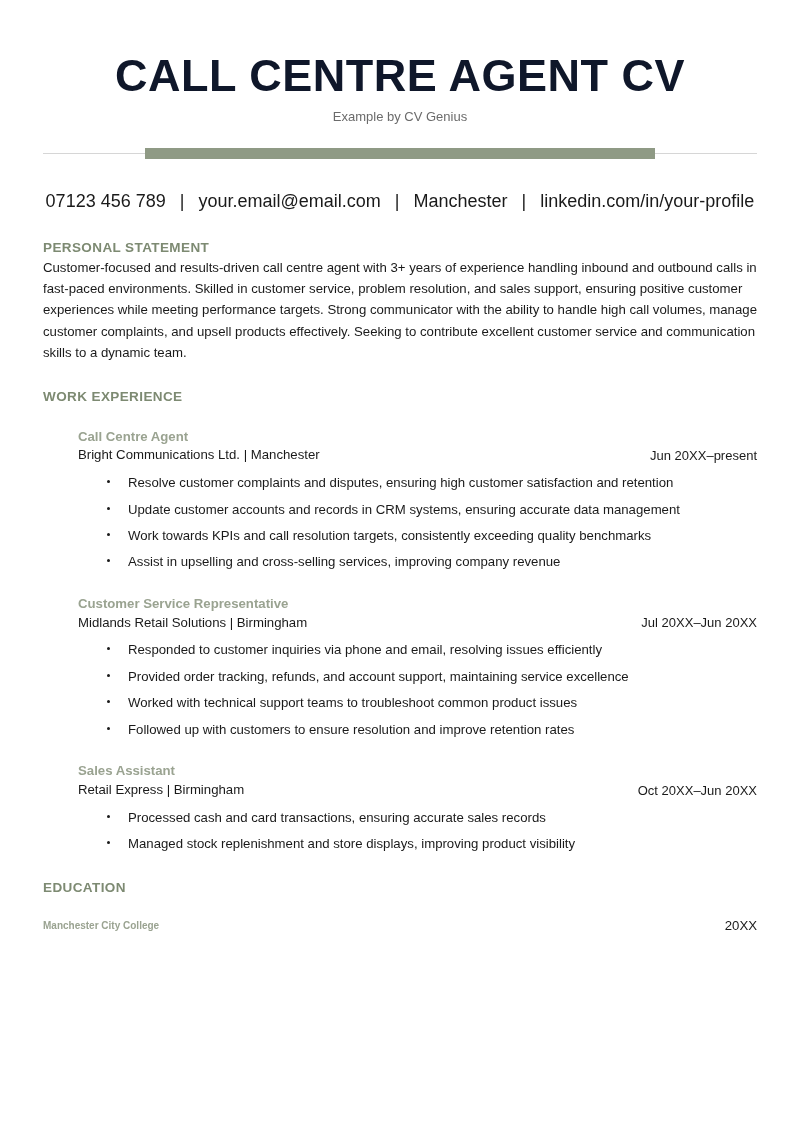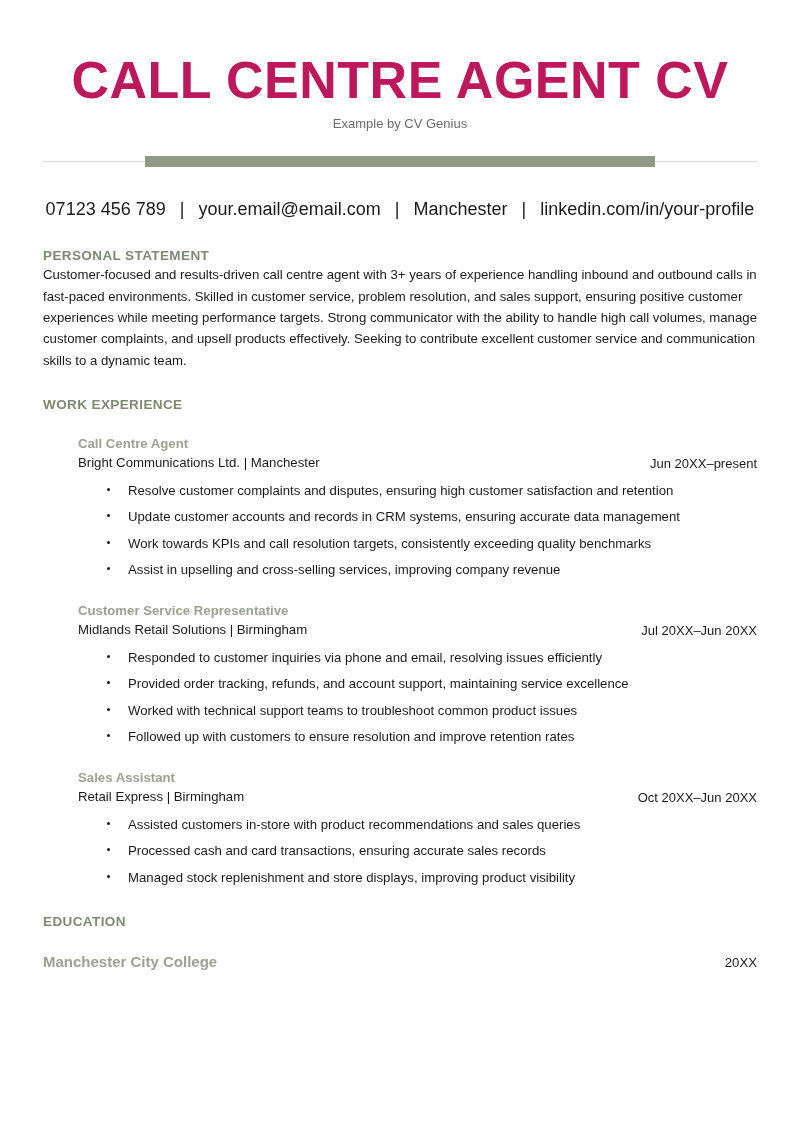--- a/index.html
+++ b/index.html
@@ -23,24 +23,24 @@
     padding: 0 43px;
     position: relative;
   }
 
   
   .header {
     padding-top: 52px;
     text-align: center;
   }
   .cv-title {
-    font-size: 52px;
+    font-size: 45px;
     font-weight: bold;
     letter-spacing: 0.5px;
-    color: #be185d;
+    color: #0f172a;
     line-height: 1.08;
     margin: 0;
   }
   .cv-subtitle {
     font-size: 13px;
     color: #6b6b6b;
     margin-top: 8px;
     line-height: 1.2;
   }
 
@@ -165,21 +165,21 @@
   .edu-entry {
     margin-top: 22px;
     display: flex;
     align-items: center;
     justify-content: space-between;
   }
   .edu-left {
     flex: 1 1 auto;
   }
   .edu-school {
-    font-size: 15px;
+    font-size: 10px;
     font-weight: bold;
     color: #9aa391;
     line-height: 1.35;
   }
   .edu-degree {
     font-size: 13.2px;
     color: #1a1a1a;
     line-height: 1.35;
     margin-top: 11px;
   }
@@ -259,21 +259,20 @@
 
     <div class="entry">
       <div class="entry-row">
         <div class="entry-left">
           <div class="entry-role">Sales Assistant</div>
           <div class="entry-company">Retail Express | Birmingham</div>
         </div>
         <div class="entry-date">Oct 20XX–Jun 20XX</div>
       </div>
       <ul class="bullets">
-        <li>Assisted customers in-store with product recommendations and sales queries</li>
         <li>Processed cash and card transactions, ensuring accurate sales records</li>
         <li>Managed stock replenishment and store displays, improving product visibility</li>
       </ul>
     </div>
   </div>
 
   <div class="section">
     <div class="section-title">EDUCATION</div>
     <div class="edu-entry">
       <div class="edu-left">

